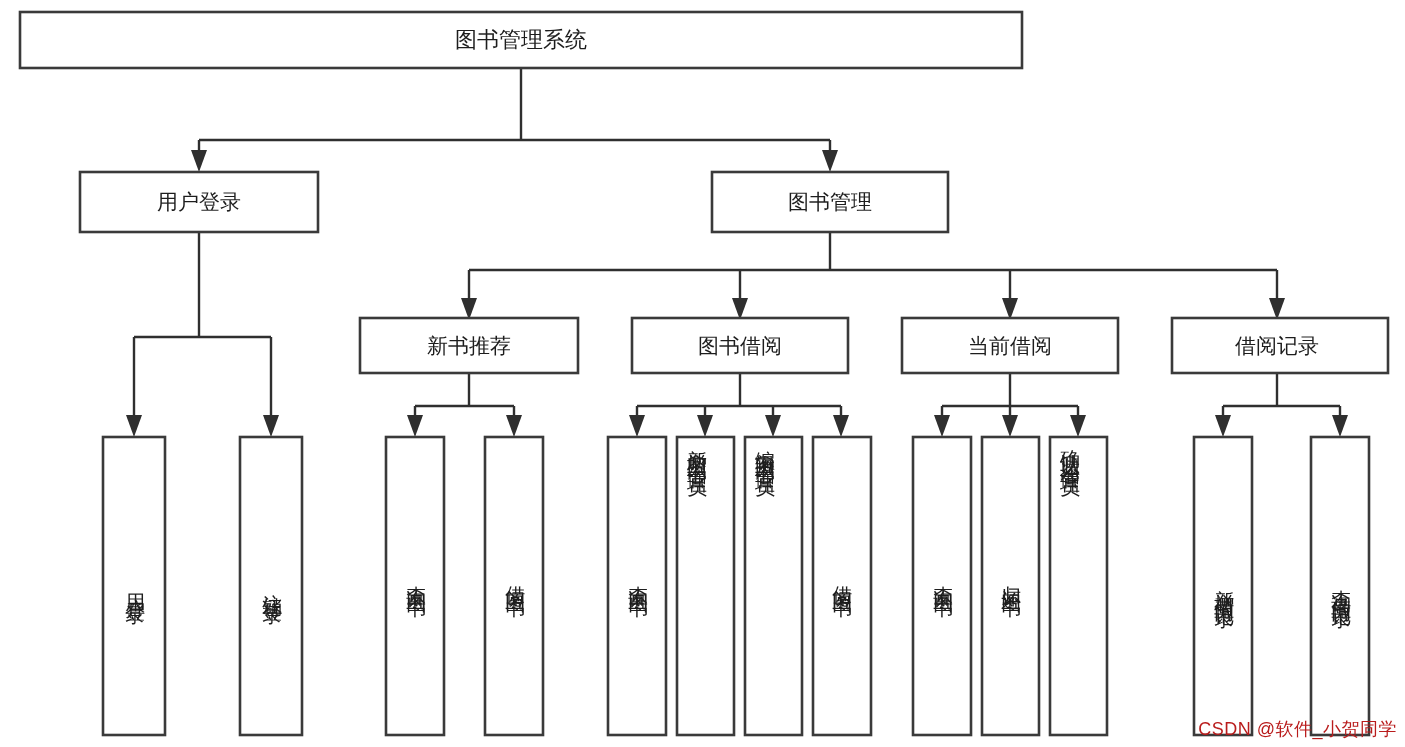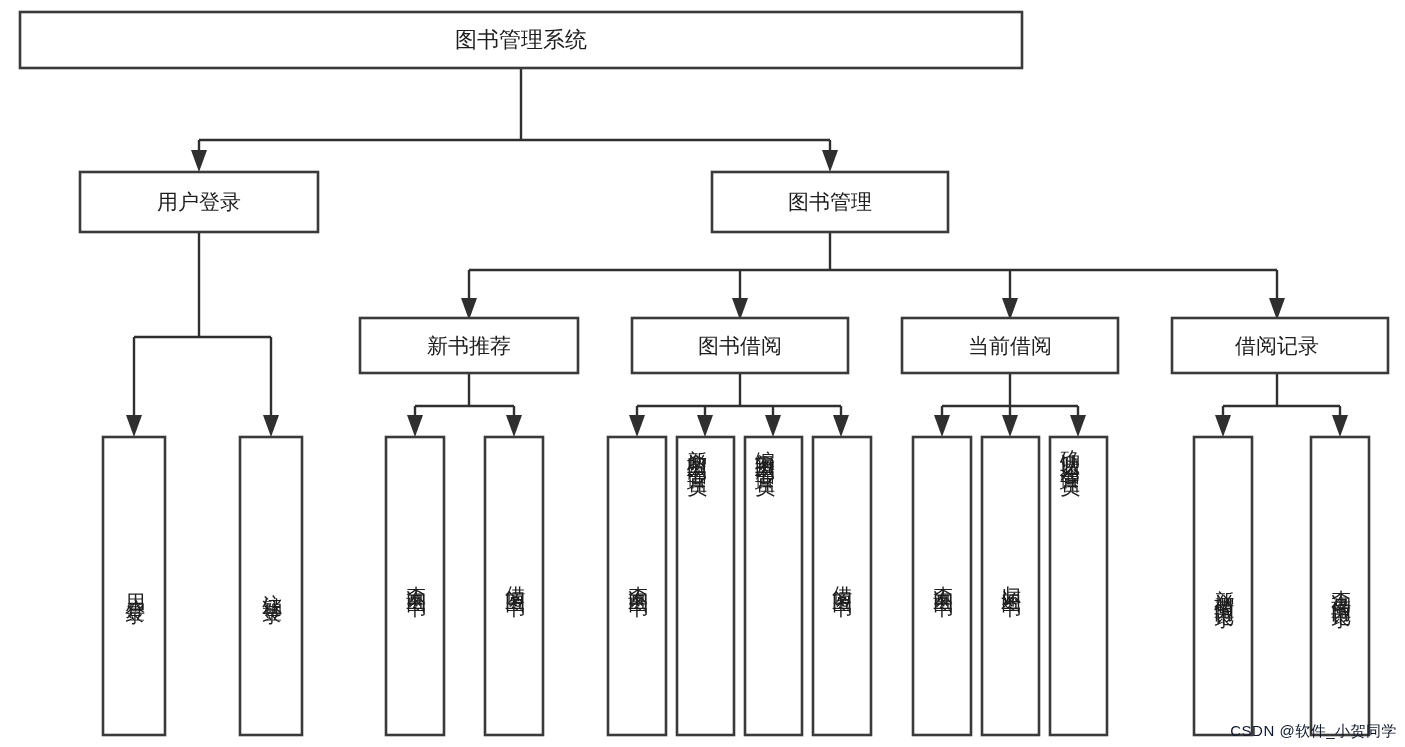--- a/index.html
+++ b/index.html
@@ -59,22 +59,22 @@
     letter-spacing: 4px;
   }
   .title-label {
     font-size: 22px;
   }
   .watermark {
     position: absolute;
     right: 8px;
     bottom: 6px;
     font-family: "Liberation Sans", "DejaVu Sans", sans-serif;
-    font-size: 15px;
-    color: #0f172a;
+    font-size: 18px;
+    color: #b91c1c;
     white-space: nowrap;
     letter-spacing: 0.5px;
   }
 </style>
 </head>
 <body>
 
 <div id="diagram-root">
   <svg class="flow" viewBox="0 0 1405 747" xmlns="http://www.w3.org/2000/svg">
 

